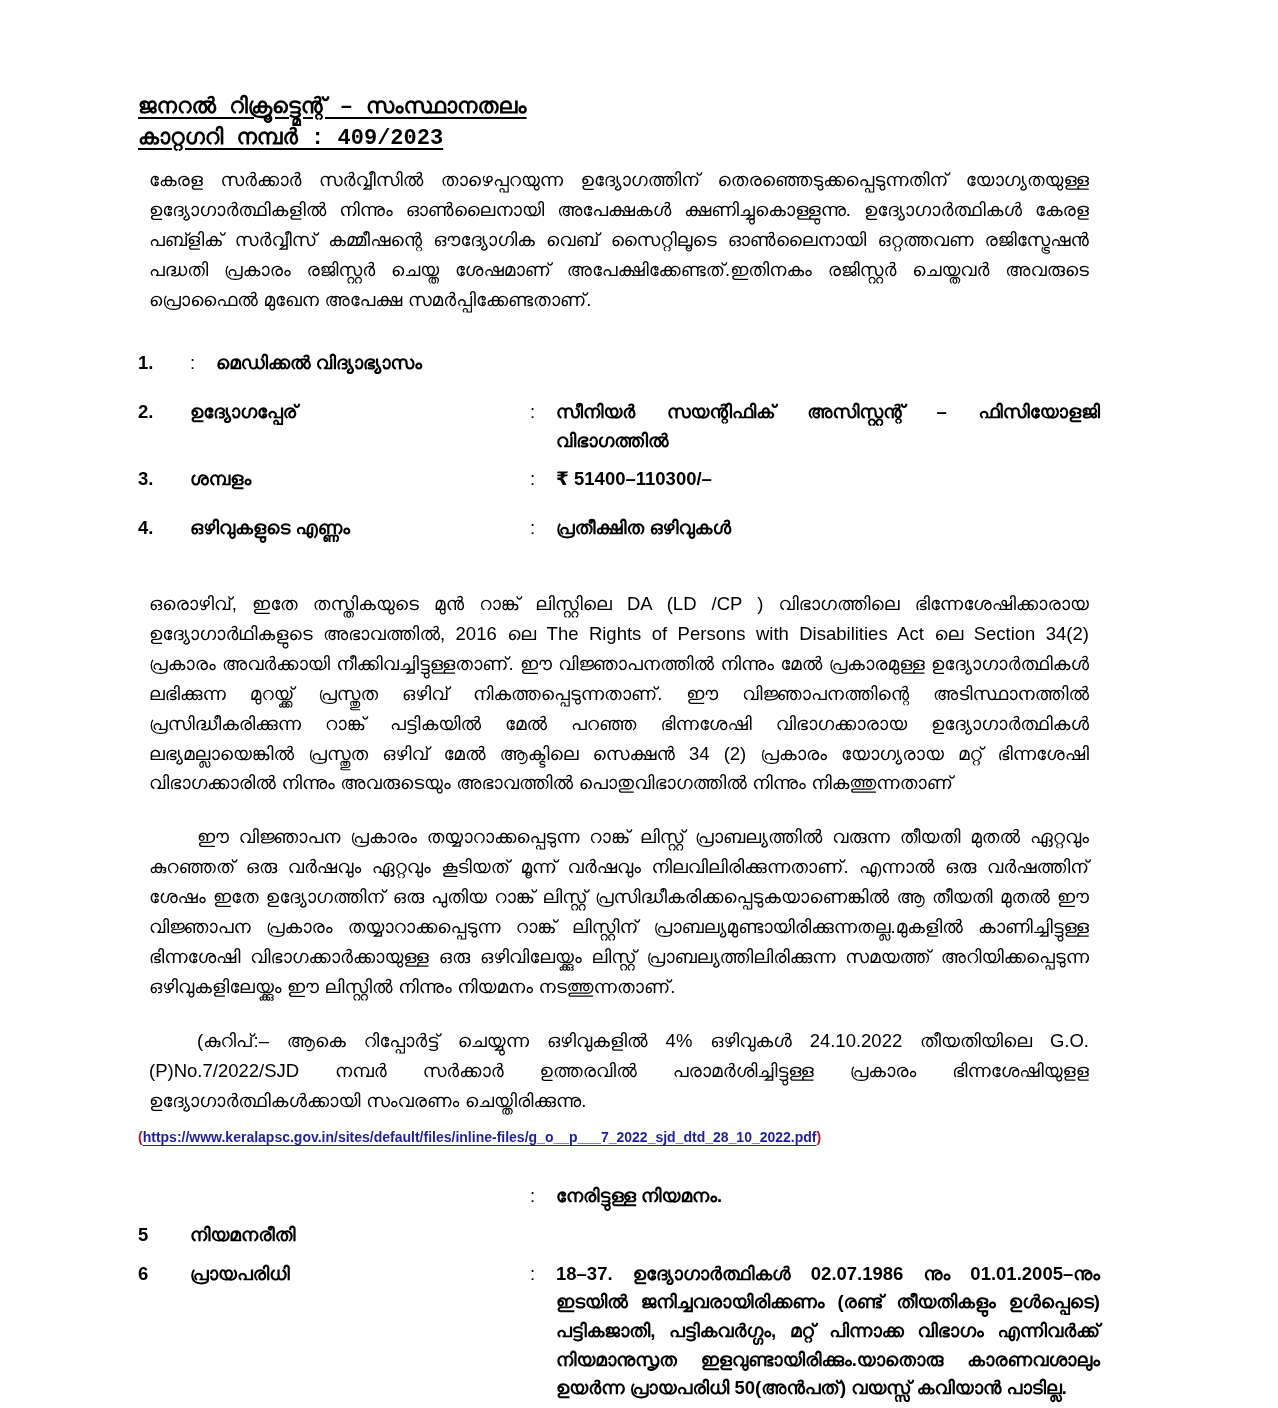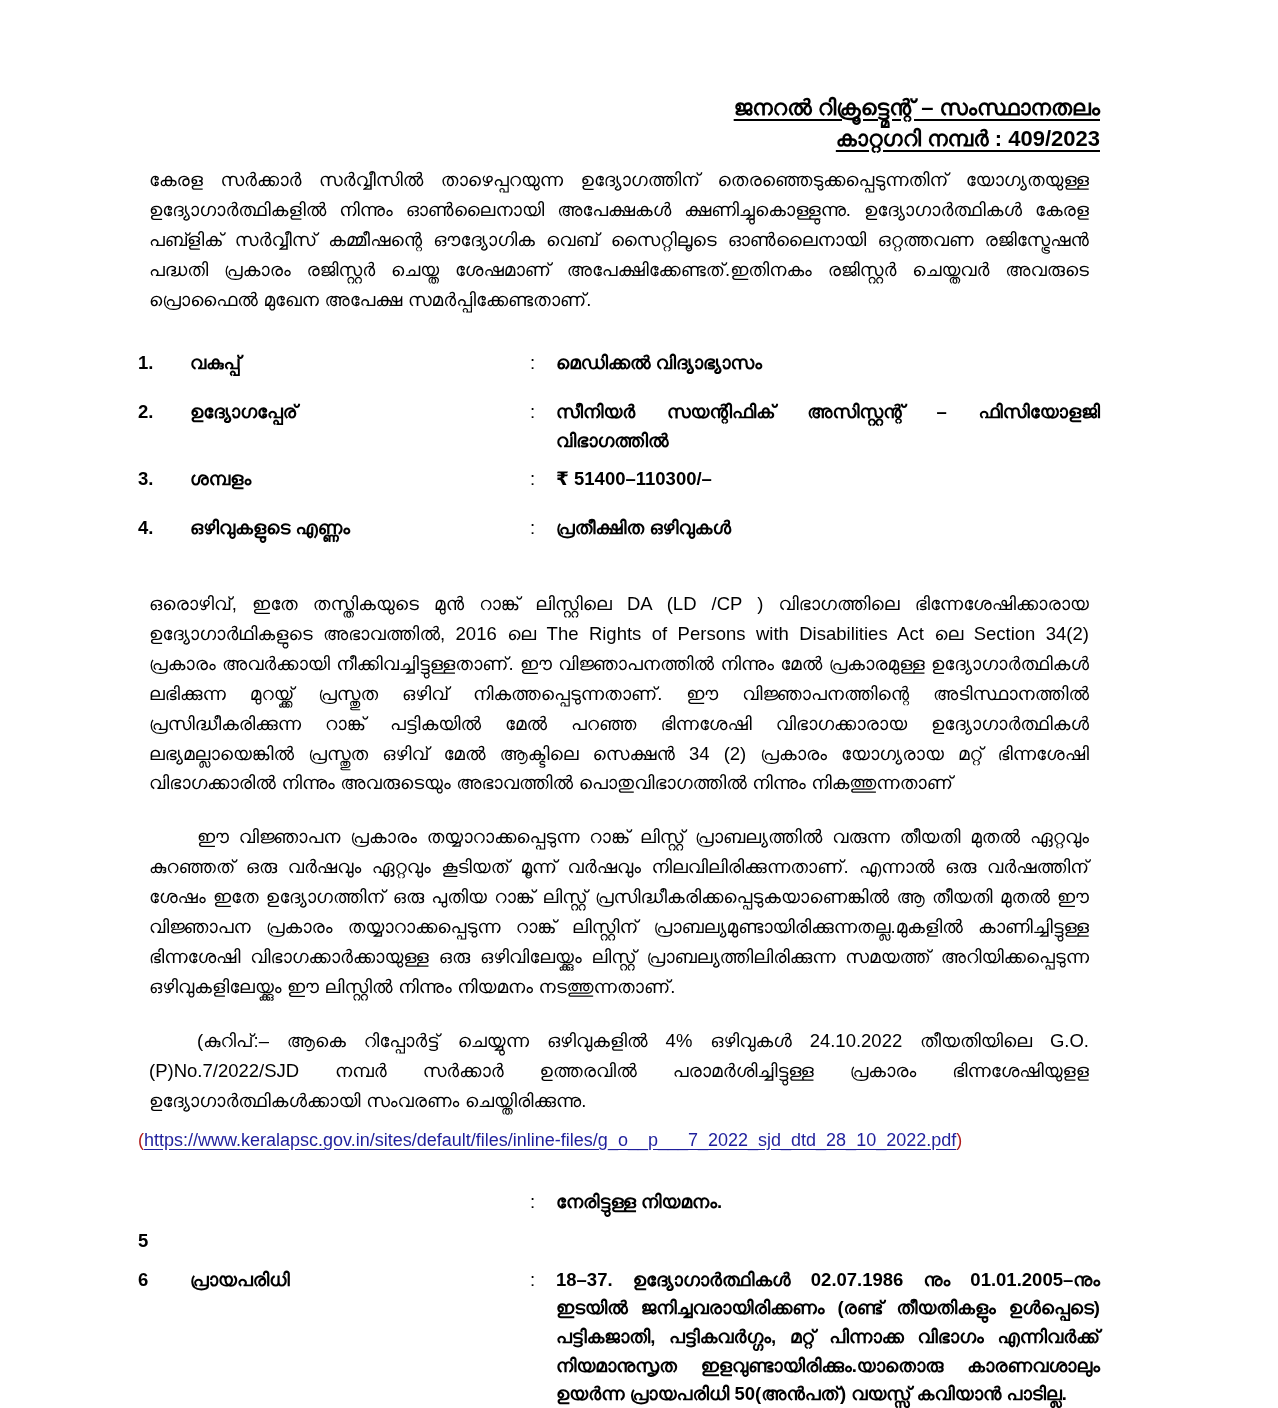--- a/index.html
+++ b/index.html
@@ -25,22 +25,23 @@
   }
   .content {
     position: absolute;
     left: 138px;
     top: 0;
     width: 962px;
   }
 
   
   .title-block {
-    text-align: right;
+    text-align: left;
     margin-top: 92px;
+    font-family: Liberation Mono, monospace;
   }
   .title-line {
     font-size: 22px;
     font-weight: bold;
     line-height: 1.42;
     display: block;
   }
   .title-line span.u {
     text-decoration: underline;
     text-underline-offset: 4px;
@@ -89,23 +90,24 @@
     flex: 1 1 auto;
     text-align: justify;
     font-weight: bold;
   }
 
   .row-spacer-sm { height: 20px; }
   .row-spacer-xs { height: 10px; }
 
   
   .link-line {
-    font-size: 18px;
+    font-size: 14px;
     line-height: 1.5;
     margin: 2px 0 0 0;
+    font-weight: bold;
   }
   .link-paren { color: #b01c1c; }
   .link-url {
     color: #1f1f9c;
     text-decoration: underline;
     text-underline-offset: 3px;
     word-break: break-all;
   }
 
   
@@ -125,21 +127,20 @@
     <div class="title-block">
       <div class="title-line"><span class="u">ജനറൽ റിക്രൂട്ട്മെന്റ് – സംസ്ഥാനതലം</span></div>
       <div class="title-line"><span class="u">കാറ്റഗറി നമ്പർ : 409/2023</span></div>
     </div>
 
     <p class="body-text intro">കേരള സർക്കാർ സർവ്വീസിൽ താഴെപ്പറയുന്ന ഉദ്യോഗത്തിന് തെരഞ്ഞെടുക്കപ്പെടുന്നതിന് യോഗ്യതയുള്ള ഉദ്യോഗാർത്ഥികളിൽ നിന്നും ഓൺലൈനായി അപേക്ഷകൾ ക്ഷണിച്ചുകൊള്ളുന്നു. ഉദ്യോഗാർത്ഥികൾ കേരള പബ്ളിക് സർവ്വീസ് കമ്മീഷന്റെ ഔദ്യോഗിക വെബ് സൈറ്റിലൂടെ ഓൺലൈനായി ഒറ്റത്തവണ രജിസ്ട്രേഷൻ പദ്ധതി പ്രകാരം രജിസ്റ്റർ ചെയ്ത ശേഷമാണ് അപേക്ഷിക്കേണ്ടത്.ഇതിനകം രജിസ്റ്റർ ചെയ്തവർ അവരുടെ പ്രൊഫൈൽ മുഖേന അപേക്ഷ സമർപ്പിക്കേണ്ടതാണ്.</p>
 
     <div class="gap-lg"></div>
     <div class="item-row">
       <div class="item-num">1.</div>
-      <div class="item-label">വകുപ്പ്</div>
       <div class="item-colon">:</div>
       <div class="item-value">മെഡിക്കൽ വിദ്യാഭ്യാസം</div>
     </div>
 
     <div class="row-spacer-sm"></div>
     <div class="item-row">
       <div class="item-num">2.</div>
       <div class="item-label">ഉദ്യോഗപ്പേര്</div>
       <div class="item-colon">:</div>
       <div class="item-value">സീനിയർ സയന്റിഫിക് അസിസ്റ്റന്റ് – ഫിസിയോളജി വിഭാഗത്തിൽ</div>
@@ -176,20 +177,21 @@
     <div class="item-row">
       <div class="item-num"></div>
       <div class="item-label"></div>
       <div class="item-colon">:</div>
       <div class="item-value">നേരിട്ടുള്ള നിയമനം.</div>
     </div>
 
     <div class="row-spacer-xs"></div>
     <div class="item-row">
       <div class="item-num">5</div>
+      <div class="item-label">നിയമനരീതി</div>
       <div class="item-colon"></div>
       <div class="item-value"></div>
     </div>
 
     <div class="row-spacer-xs"></div>
     <div class="item-row">
       <div class="item-num">6</div>
       <div class="item-label">പ്രായപരിധി</div>
       <div class="item-colon">:</div>
       <div class="item-value">18–37.  ഉദ്യോഗാർത്ഥികൾ   02.07.1986 നും   01.01.2005–നും   ഇടയിൽ ജനിച്ചവരായിരിക്കണം (രണ്ട് തീയതികളും ഉൾപ്പെടെ) പട്ടികജാതി, പട്ടികവർഗ്ഗം, മറ്റ് പിന്നാക്ക വിഭാഗം   എന്നിവർക്ക് നിയമാനുസൃത ഇളവുണ്ടായിരിക്കും.യാതൊരു കാരണവശാലും ഉയർന്ന പ്രായപരിധി 50(അൻപത്) വയസ്സ് കവിയാൻ പാടില്ല.</div>

